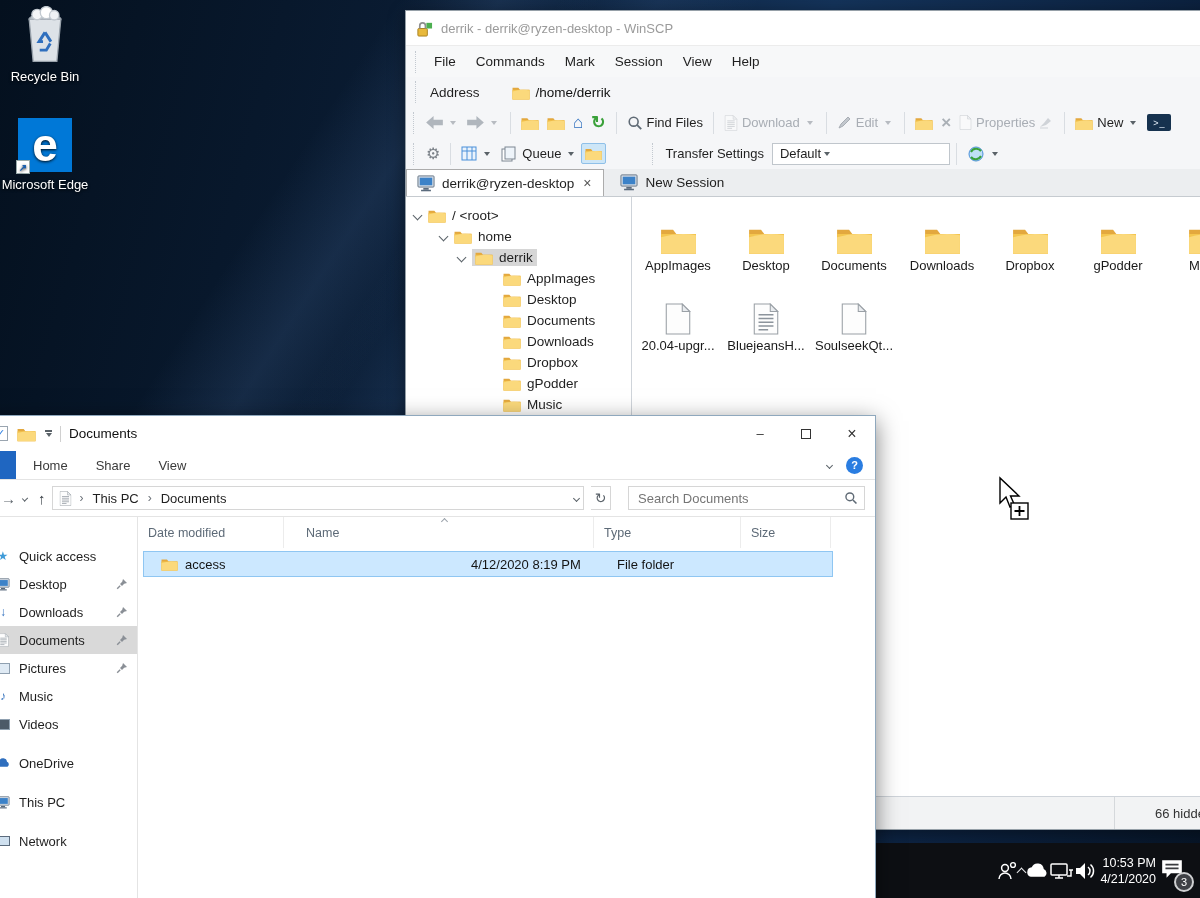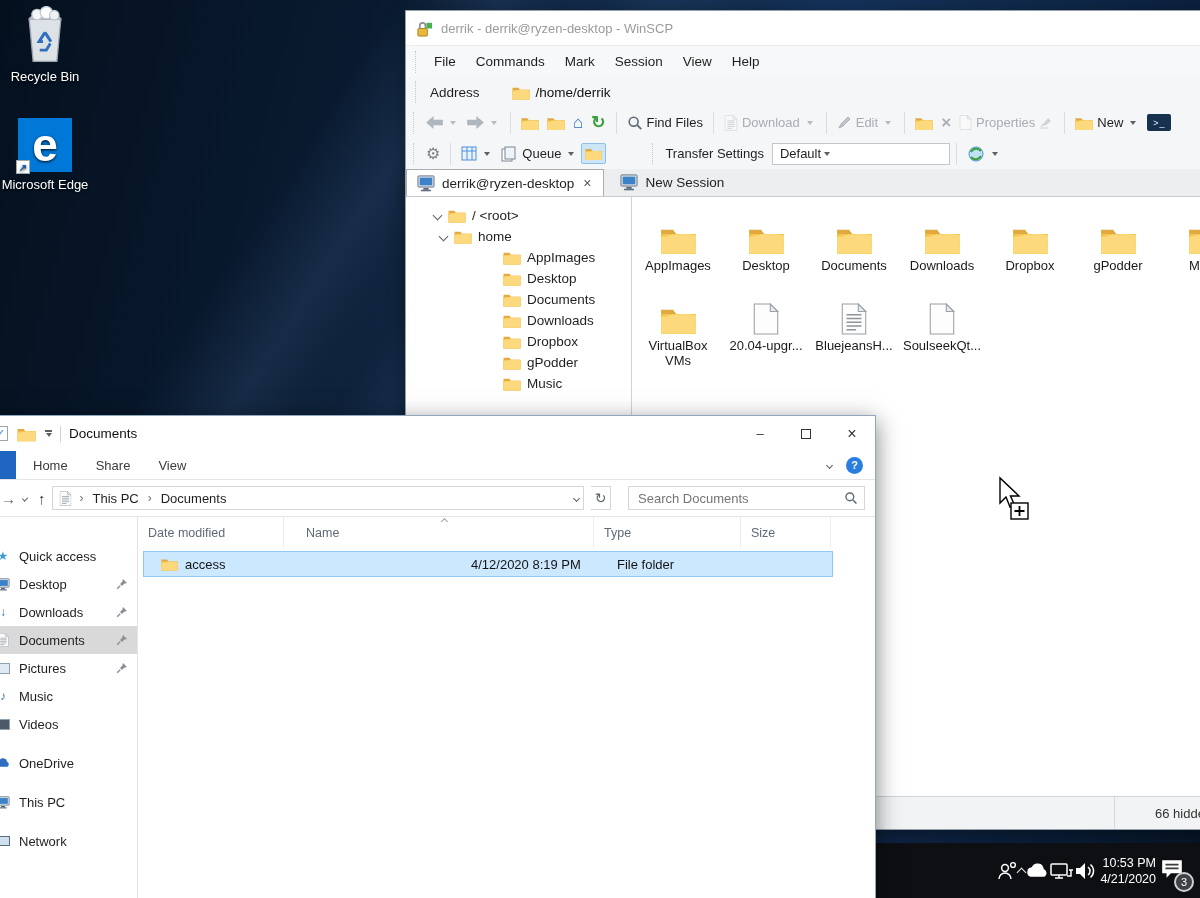--- a/index.html
+++ b/index.html
@@ -44,21 +44,21 @@
   .miniico{width:18px;height:16px}
   .ws-tabs{height:28px;background:#eceef0;display:flex;align-items:flex-end;padding-left:0;border-bottom:1px solid #c6cbd0}
   .wtab{display:flex;align-items:center;gap:7px;height:27px;padding:0 10px;font-size:13.5px}
   .wtab.active{background:#fff;border:1px solid #acacac;border-bottom:none}
   .wtab .x{color:#555;font-size:14px;padding:0 2px}
   .ws-main{flex:1;display:flex;overflow:hidden;background:#fff}
   .ws-tree{width:226px;border-right:1px solid #cfd4da;padding-top:8px;overflow:hidden;font-size:13.5px;flex:0 0 auto}
   .trow{display:flex;align-items:center;height:21px;white-space:nowrap}
   .trow .exp{margin-right:7px;flex:0 0 auto}
   .tfold{width:18px;height:15px;margin-right:6px;flex:0 0 auto}
-  .i0{padding-left:28px}.i1{padding-left:34px}.i2{padding-left:52px}.i3{padding-left:97px}
+  .i0{padding-left:8px}.i1{padding-left:34px}.i2{padding-left:52px}.i3{padding-left:97px}
   .sel{background:#d6d6d6;display:inline-flex;align-items:center;padding:1px 4px 1px 1px}
   .sel .tfold{margin-left:2px}
   .ws-files{flex:1;padding:8px 0 0 2px;display:flex;flex-wrap:wrap;align-content:flex-start}
   .fitem{width:88px;display:flex;flex-direction:column;align-items:center;margin-bottom:12px;text-align:center;line-height:15px;color:#1a1a1a}
   .fitem .ico{height:50px;display:flex;align-items:flex-end;justify-content:center;margin-bottom:3px}
   .bigfold{width:37px;height:31px}
   .bigfile{width:26px;height:32px}
   .ws-status{height:33px;background:#f2f3f4;border-top:1px solid #cfd4da;display:flex;font-size:13px;color:#333}
   .ws-status .seg1{width:709px;border-right:1px solid #d5d8db}
   .ws-status .seg2{flex:1;display:flex;align-items:center;padding-left:40px;white-space:nowrap}
@@ -402,20 +402,29 @@
             </svg>
             <span>/ &lt;root&gt;</span>
           </div>
         <div class="trow i1">
             <span class="chev down exp"></span>
             <svg class="tfold">
               <use href="#sym-folder"></use>
             </svg>
             <span>home</span>
           </div>
+        <div class="trow i2">
+            <span class="chev down exp"></span>
+            <span class="sel">
+              <svg class="tfold">
+                <use href="#sym-folder"></use>
+              </svg>
+              <span>derrik</span>
+            </span>
+          </div>
         <div class="trow i3">
             <svg class="tfold">
               <use href="#sym-folder"></use>
             </svg>
             <span>AppImages</span>
           </div>
         <div class="trow i3">
             <svg class="tfold">
               <use href="#sym-folder"></use>
             </svg>
@@ -504,28 +513,20 @@
           </div>
         <div class="fitem">
             <span class="ico">
               <svg class="bigfold">
                 <use href="#sym-folder"></use>
               </svg>
             </span>
             <span>Music</span>
           </div>
 
-        <div class="fitem">
-            <span class="ico">
-              <svg class="bigfold">
-                <use href="#sym-folder"></use>
-              </svg>
-            </span>
-            <span>VirtualBox VMs</span>
-          </div>
         <div class="fitem">
             <span class="ico">
               <svg class="bigfile">
                 <use href="#sym-file"></use>
               </svg>
             </span>
             <span>20.04-upgr...</span>
           </div>
         <div class="fitem">
             <span class="ico">

